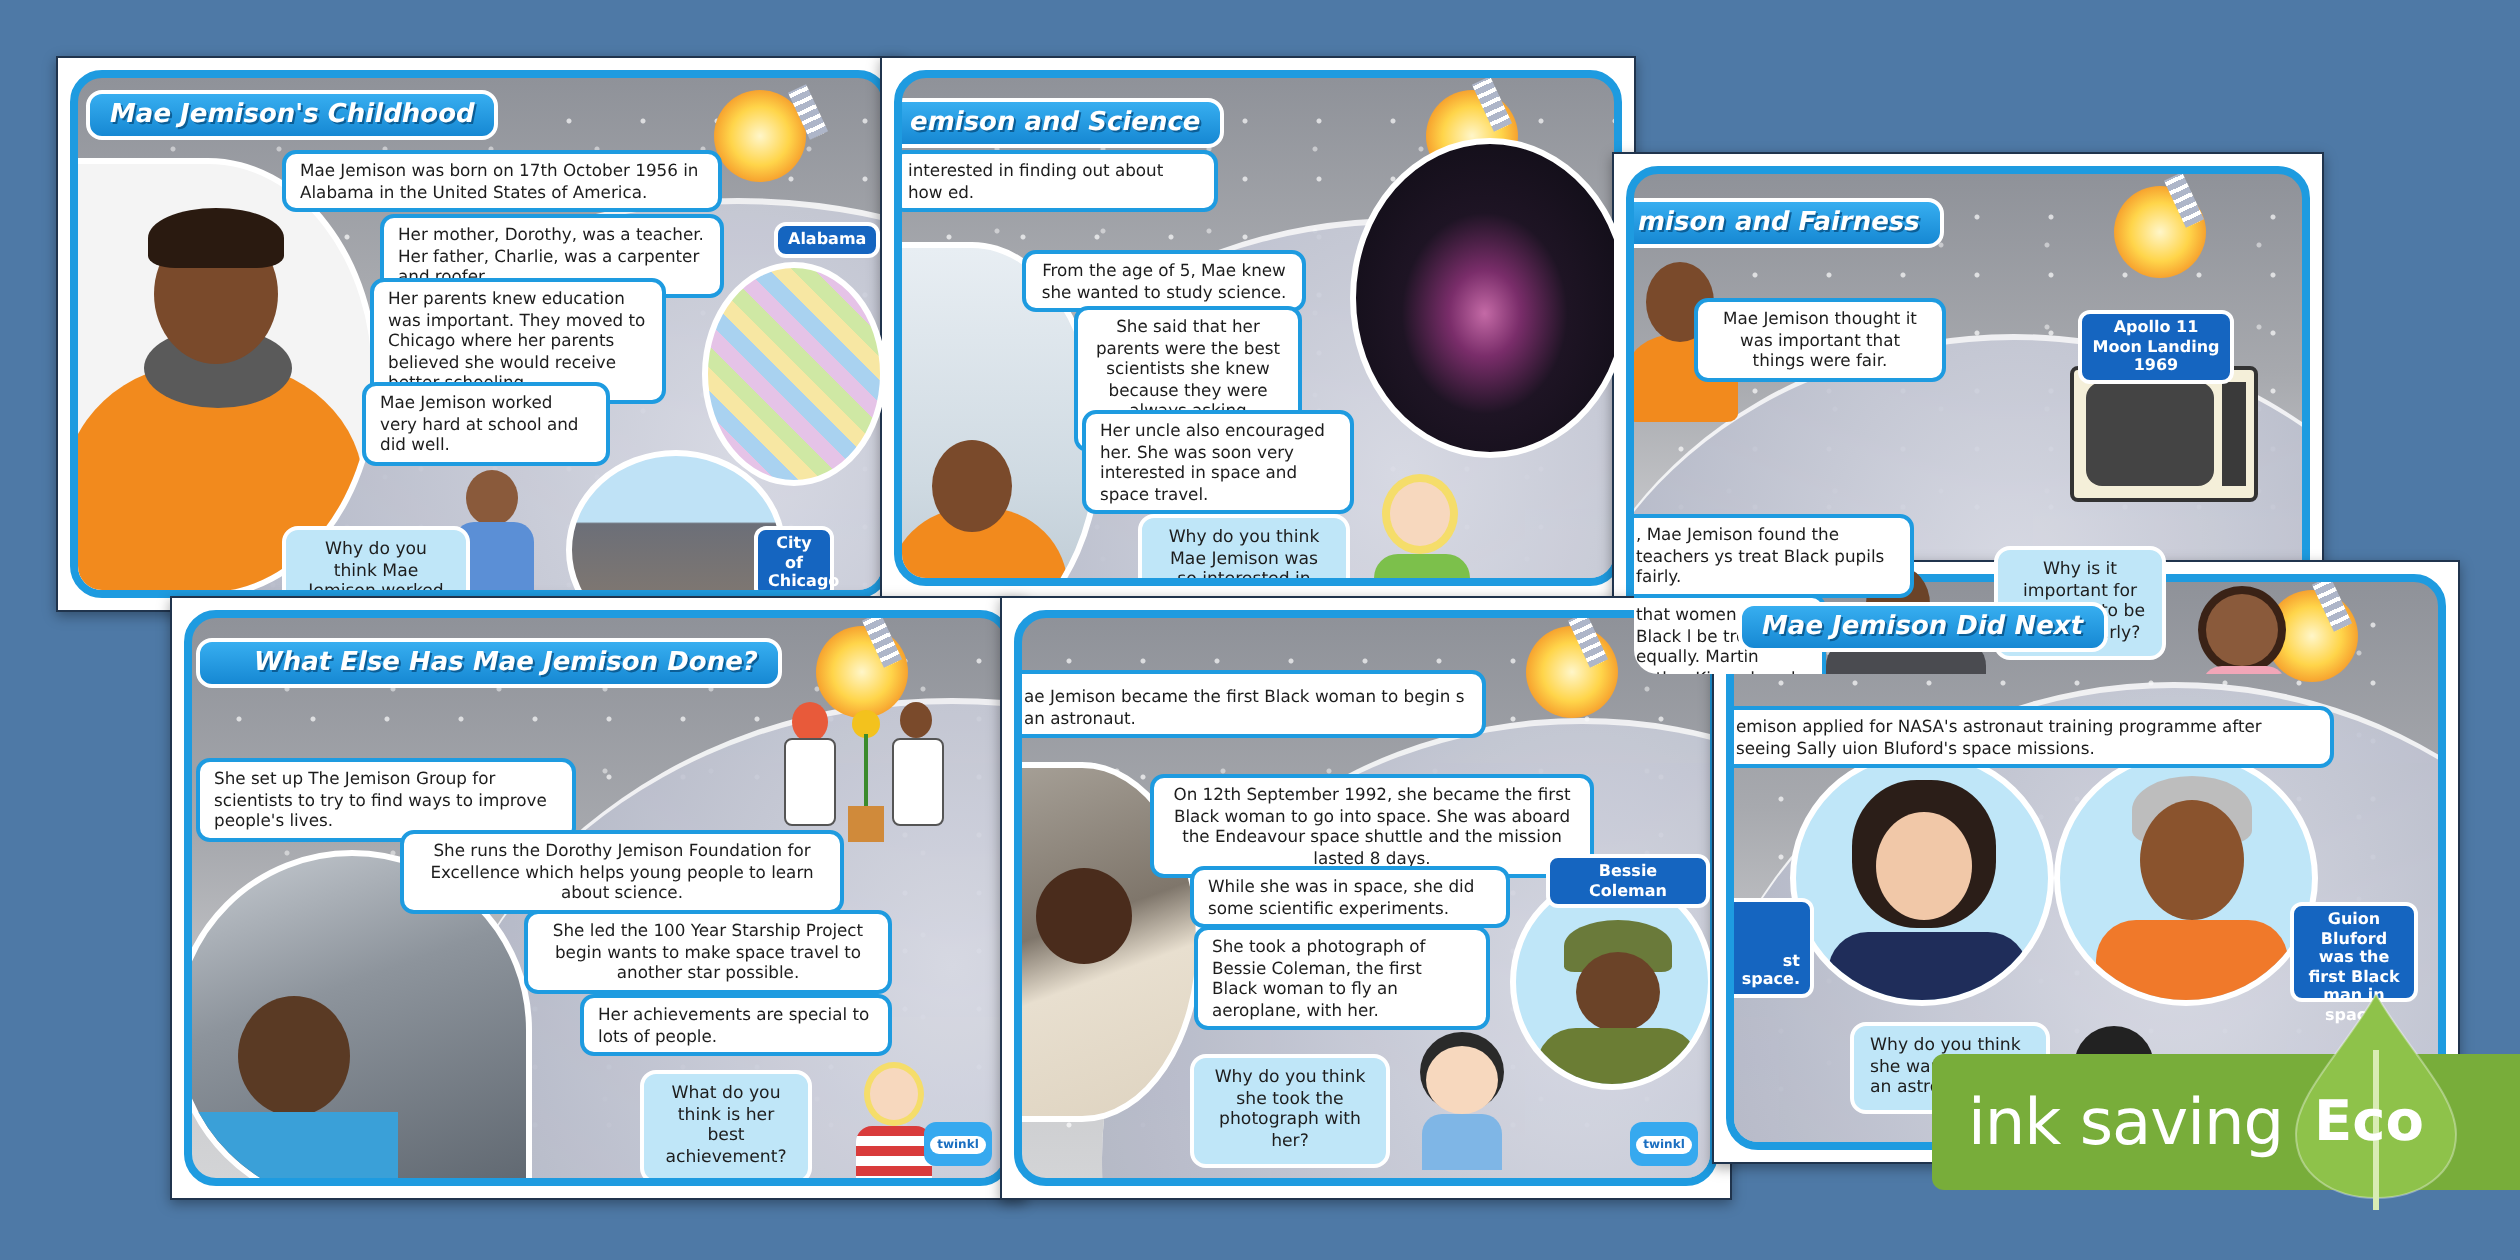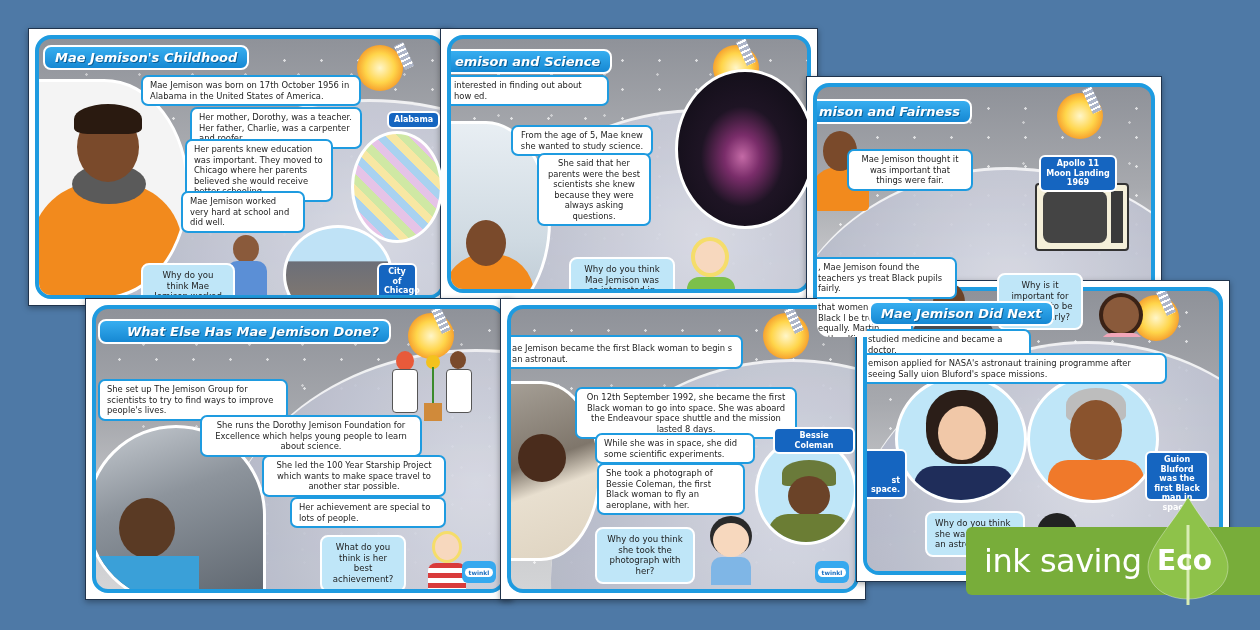--- a/index.html
+++ b/index.html
@@ -230,20 +230,21 @@
     <div class="title" style="left:-8px; top:10px;">emison and Science</div>
     <div class="box" style="left:-6px; top:36px; width:164px;">interested in finding out about how ed.</div>
 
     <div class="circle" style="left:-30px; top:82px; width:130px; height:200px; background: linear-gradient(180deg,#e8eef3 0%,#cfdae2 60%,#b9c6d0 100%); border-radius:0 50% 50% 0;">
       <div class="astro-suit" style="left:20px; top:130px; width:90px; height:90px;"></div>
       <div class="astro-head" style="left:42px; top:96px; width:40px; height:46px;"></div>
     </div>
 
     <div class="box" style="left:60px; top:86px; width:142px; text-align:center;">From the age of 5, Mae knew she wanted to study science.</div>
     <div class="box" style="left:86px; top:114px; width:114px; text-align:center;">She said that her parents were the best scientists she knew because they were always asking questions.</div>
+    <div class="box" style="left:90px; top:166px; width:136px;">Her uncle also encouraged her. She was soon very interested in space and space travel.</div>
 
     <div class="circle" style="left:224px; top:30px; width:140px; height:160px; background: radial-gradient(ellipse at 48% 55%, #c46aa6 0%, #7a2d6a 18%, #1e1424 42%, #0b0b12 100%); border-color:#ffffff;"></div>
 
     <div class="q" style="left:118px; top:218px; width:106px;">Why do you think Mae Jemison was so interested in space?</div>
     <div class="figure" style="left:234px; top:198px; width:54px; height:70px;">
       <div style="position:absolute; left:6px; top:0; width:38px; height:40px; background:#f7d8be; border:4px solid #f5dd6a; border-radius:50%;"></div>
       <div style="position:absolute; left:2px; top:40px; width:48px; height:30px; background:#7cc04b; border-radius:12px 12px 0 0;"></div>
     </div>
   </div>
 </div>
@@ -303,22 +304,22 @@
       <div style="position:absolute; left:58px; top:4px; width:16px; height:18px; background:#7a4a2b; border-radius:50%;"></div>
       <div style="position:absolute; left:54px; top:22px; width:26px; height:44px; background:#ffffff; border:1px solid #555; border-radius:4px;"></div>
     </div>
 
     <div class="circle" style="left:-10px; top:116px; width:180px; height:180px; background: linear-gradient(160deg,#c7ccd2 0%,#8d949c 40%,#5d656e 100%); border-radius:50% 50% 0 50%;">
       <div style="position:absolute; left:30px; top:70px; width:56px; height:60px; background:#5a3a24; border-radius:50%;"></div>
       <div style="position:absolute; left:0; top:128px; width:110px; height:60px; background:#3aa0d8;"></div>
     </div>
 
     <div class="box" style="left:104px; top:106px; width:222px; text-align:center;">She runs the Dorothy Jemison Foundation for Excellence which helps young people to learn about science.</div>
-    <div class="box" style="left:166px; top:146px; width:184px; text-align:center;">She led the 100 Year Starship Project which wants to make space travel to another star possible.</div>
-    <div class="box" style="left:194px; top:188px; width:156px;">Her achievement are special to lots of people.</div>
+    <div class="box" style="left:166px; top:146px; width:184px; text-align:center;">She led the 100 Year Starship Project begin wants to make space travel to another star possible.</div>
+    <div class="box" style="left:194px; top:188px; width:156px;">Her achievements are special to lots of people.</div>
 
     <div class="q" style="left:224px; top:226px; width:86px;">What do you think is her best achievement?</div>
     <div class="figure" style="left:330px; top:222px; width:46px; height:66px;">
       <div style="position:absolute; left:6px; top:0; width:30px; height:32px; background:#f7d8be; border:3px solid #f5dd6a; border-radius:50%;"></div>
       <div style="position:absolute; left:2px; top:32px; width:38px; height:34px; background: repeating-linear-gradient(180deg,#d93b3b 0 5px,#ffffff 5px 10px); border-radius:8px 8px 0 0;"></div>
     </div>
     <div class="twinkl">
         <span>twinkl</span>
       </div>
   </div>
@@ -358,21 +359,20 @@
   </div>
 </div>
 
 <div class="slide" style="left:856px; top:280px; width:374px; height:302px;">
   <div class="slide-inner">
     <div class="stars"></div>
     <div class="planet" style="left:-20px; top:50px; width:480px; height:440px;"></div>
     <div class="sun" style="left:266px; top:4px;"></div>
     <div class="satellite" style="left:294px; top:-2px;"></div>
     <div class="title" style="left:2px; top:10px;">Mae Jemison Did Next</div>
-    <div class="box" style="left:-8px; top:38px; width:172px;">studied medicine and became a doctor.</div>
     <div class="box" style="left:-8px; top:62px; width:308px;">emison applied for NASA's astronaut training programme after seeing Sally uion Bluford's space missions.</div>
 
     <div class="circle" style="left:28px; top:84px; width:132px; height:128px; background:#bfe6f8;">
       <div style="position:absolute; left:28px; top:12px; width:72px; height:74px; background:#2b1e18; border-radius:45%;"></div>
       <div style="position:absolute; left:40px; top:28px; width:48px; height:54px; background:#f1c8a8; border-radius:50%;"></div>
       <div style="position:absolute; left:16px; top:88px; width:100px; height:40px; background:#1f2d5a; border-radius:20px 20px 0 0;"></div>
     </div>
     <div class="circle" style="left:160px; top:84px; width:132px; height:128px; background:#bfe6f8;">
       <div style="position:absolute; left:36px; top:10px; width:60px; height:34px; background:#bdbdbd; border-radius:50% 50% 20% 20%;"></div>
       <div style="position:absolute; left:40px; top:22px; width:52px; height:60px; background:#8a532d; border-radius:50%;"></div>

